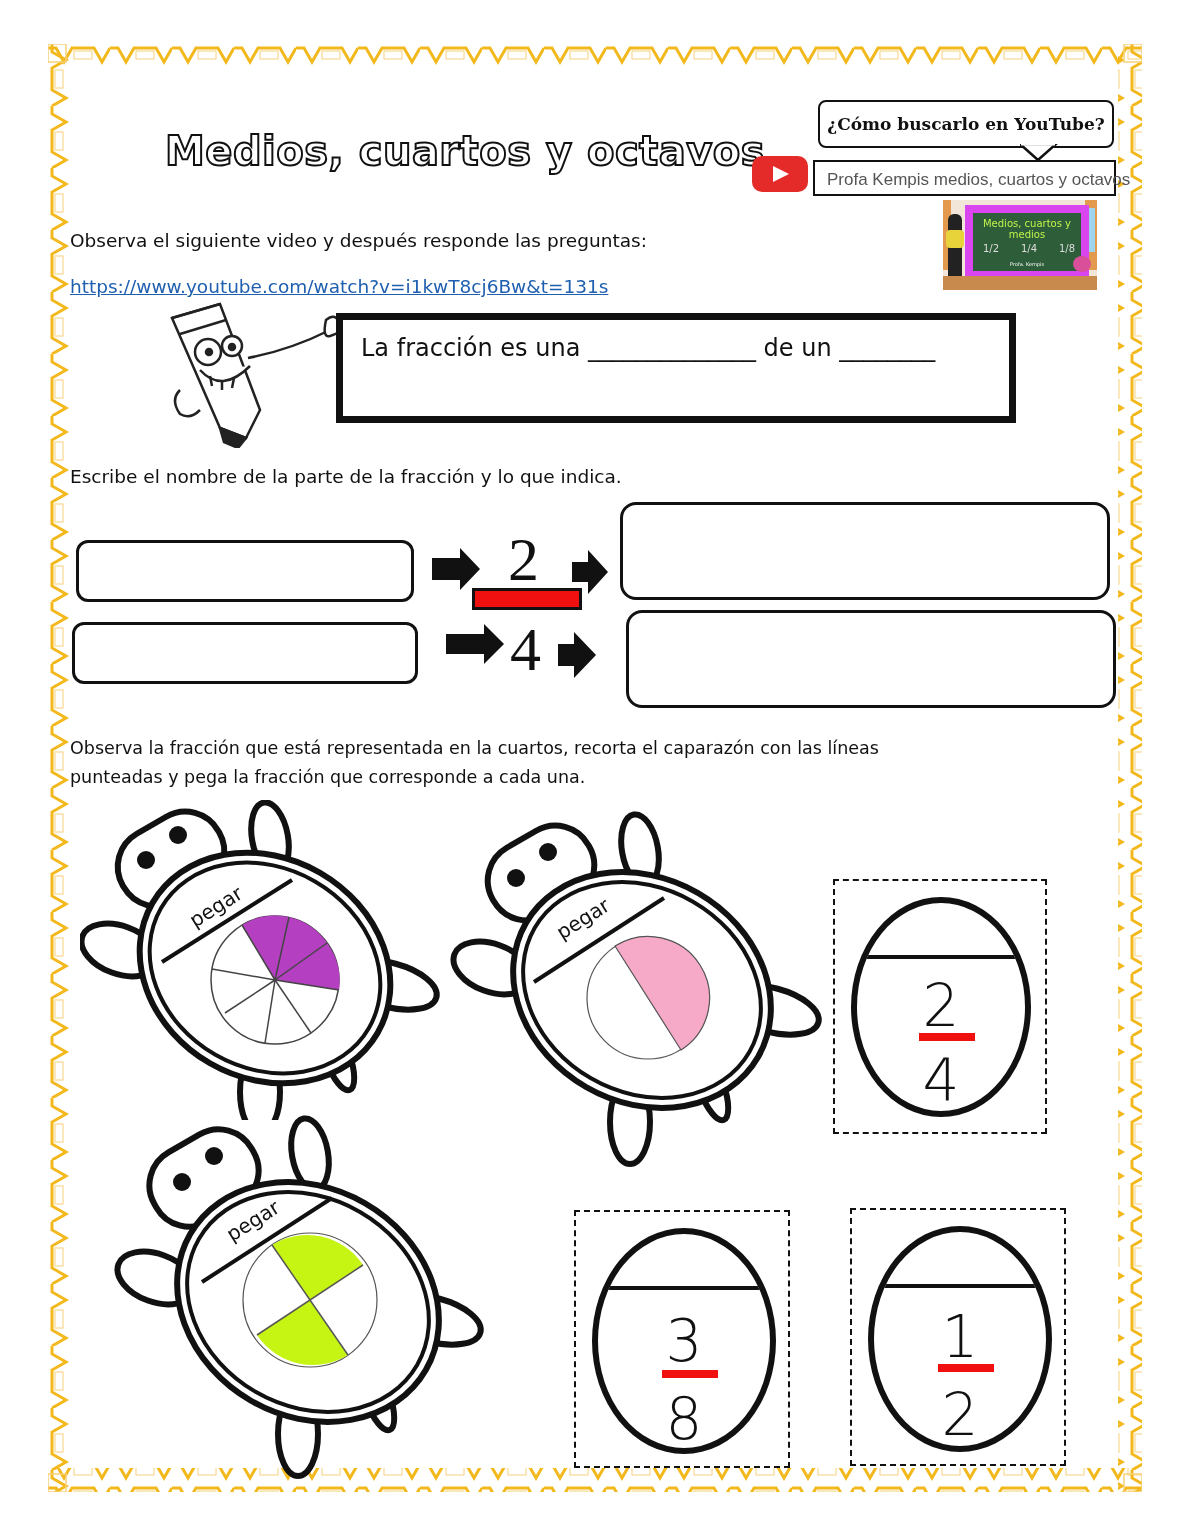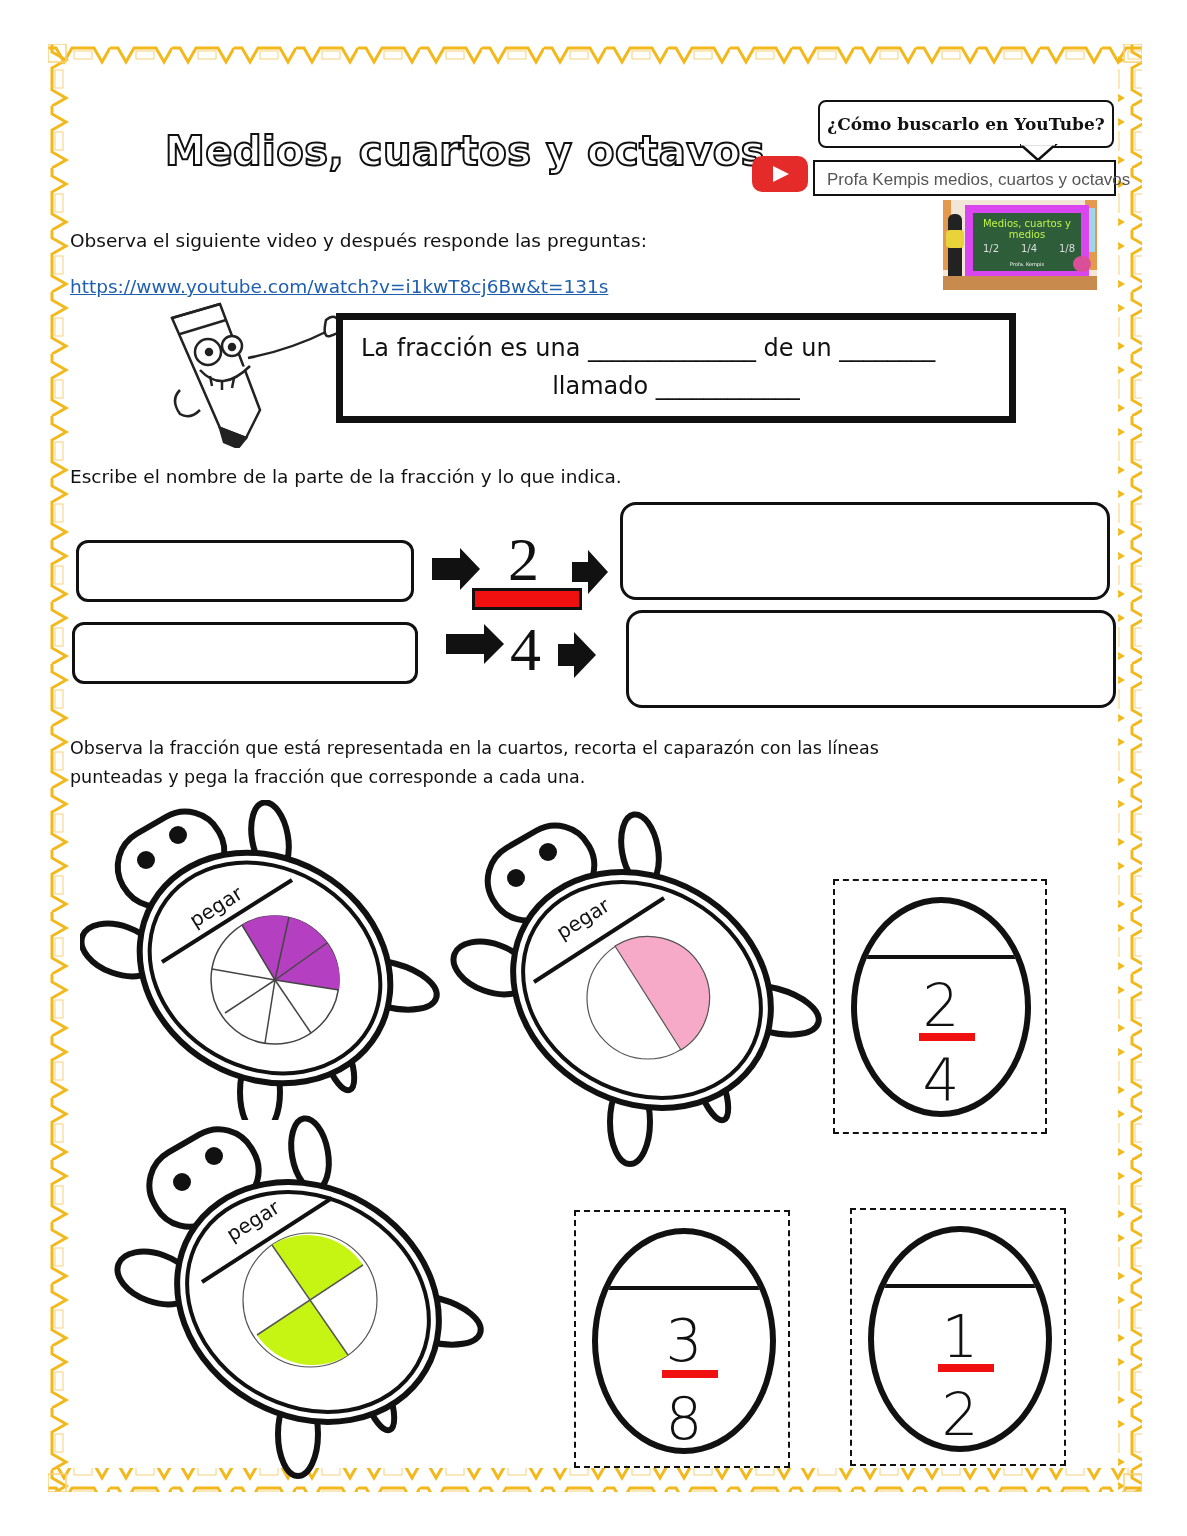--- a/index.html
+++ b/index.html
@@ -115,21 +115,20 @@
     <path d="M40,70 Q62,94 90,66"></path>
     <path d="M50,76 L52,86 M62,80 L62,90 M74,78 L72,88"></path>
     <path d="M88,58 Q130,50 170,30"></path>
     <path d="M166,20 q10,-8 14,4 q4,8 -10,12 q-8,2 -4,-16z"></path>
     <path d="M20,90 q-10,10 0,24 q10,6 20,-4"></path>
   </g>
 </svg>
 
 <div class="abs fill-box">
   <div class="fill-line1">La fracción es una ______________ de un ________</div>
-  <div class="fill-line2">llamado ____________</div>
 </div>
 
 <div class="abs instr" style="left:70px; top:466px;text-align:right;">Escribe el nombre de la parte de la fracción y lo que indica.</div>
 
 <div class="abs rbox" style="left:76px; top:540px; width:338px; height:62px;"></div>
 <div class="abs rbox" style="left:72px; top:622px; width:346px; height:62px;"></div>
 
 <svg class="abs" style="left:432px; top:548px;" width="48" height="42" viewBox="0 0 48 42">
   <polygon points="0,10 28,10 28,0 48,21 28,42 28,32 0,32" fill="#111"></polygon>
 </svg>

